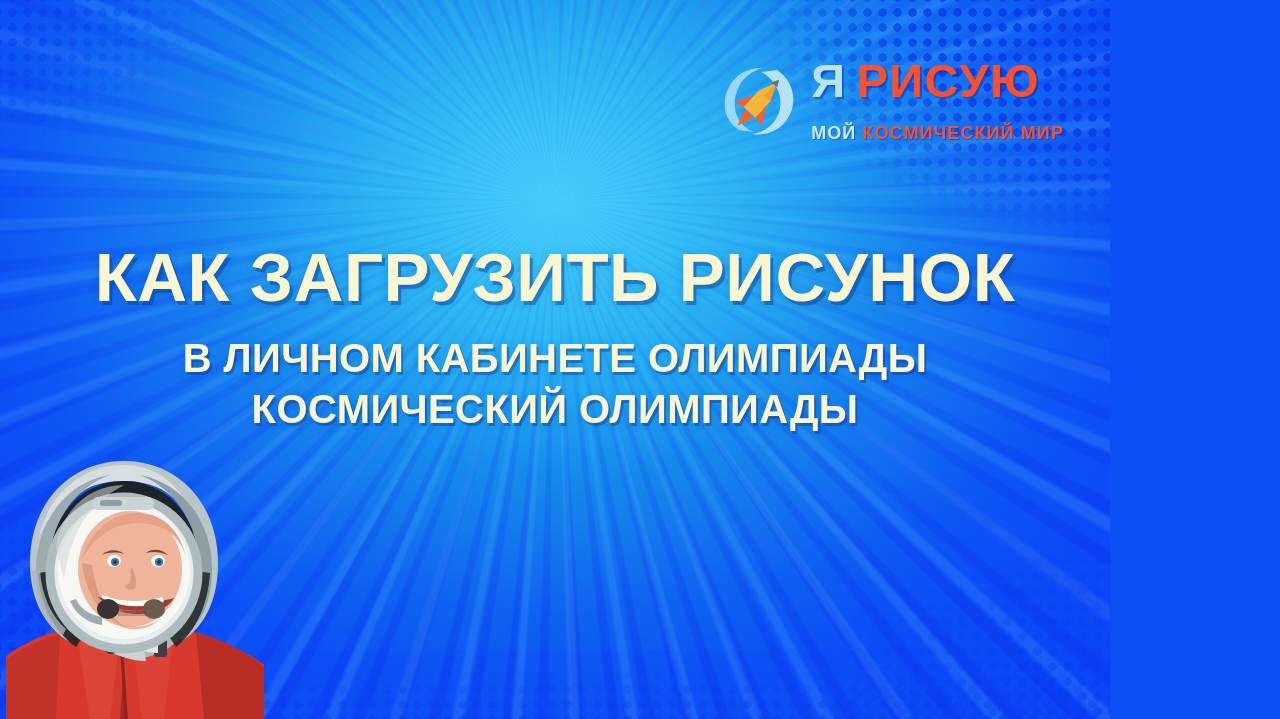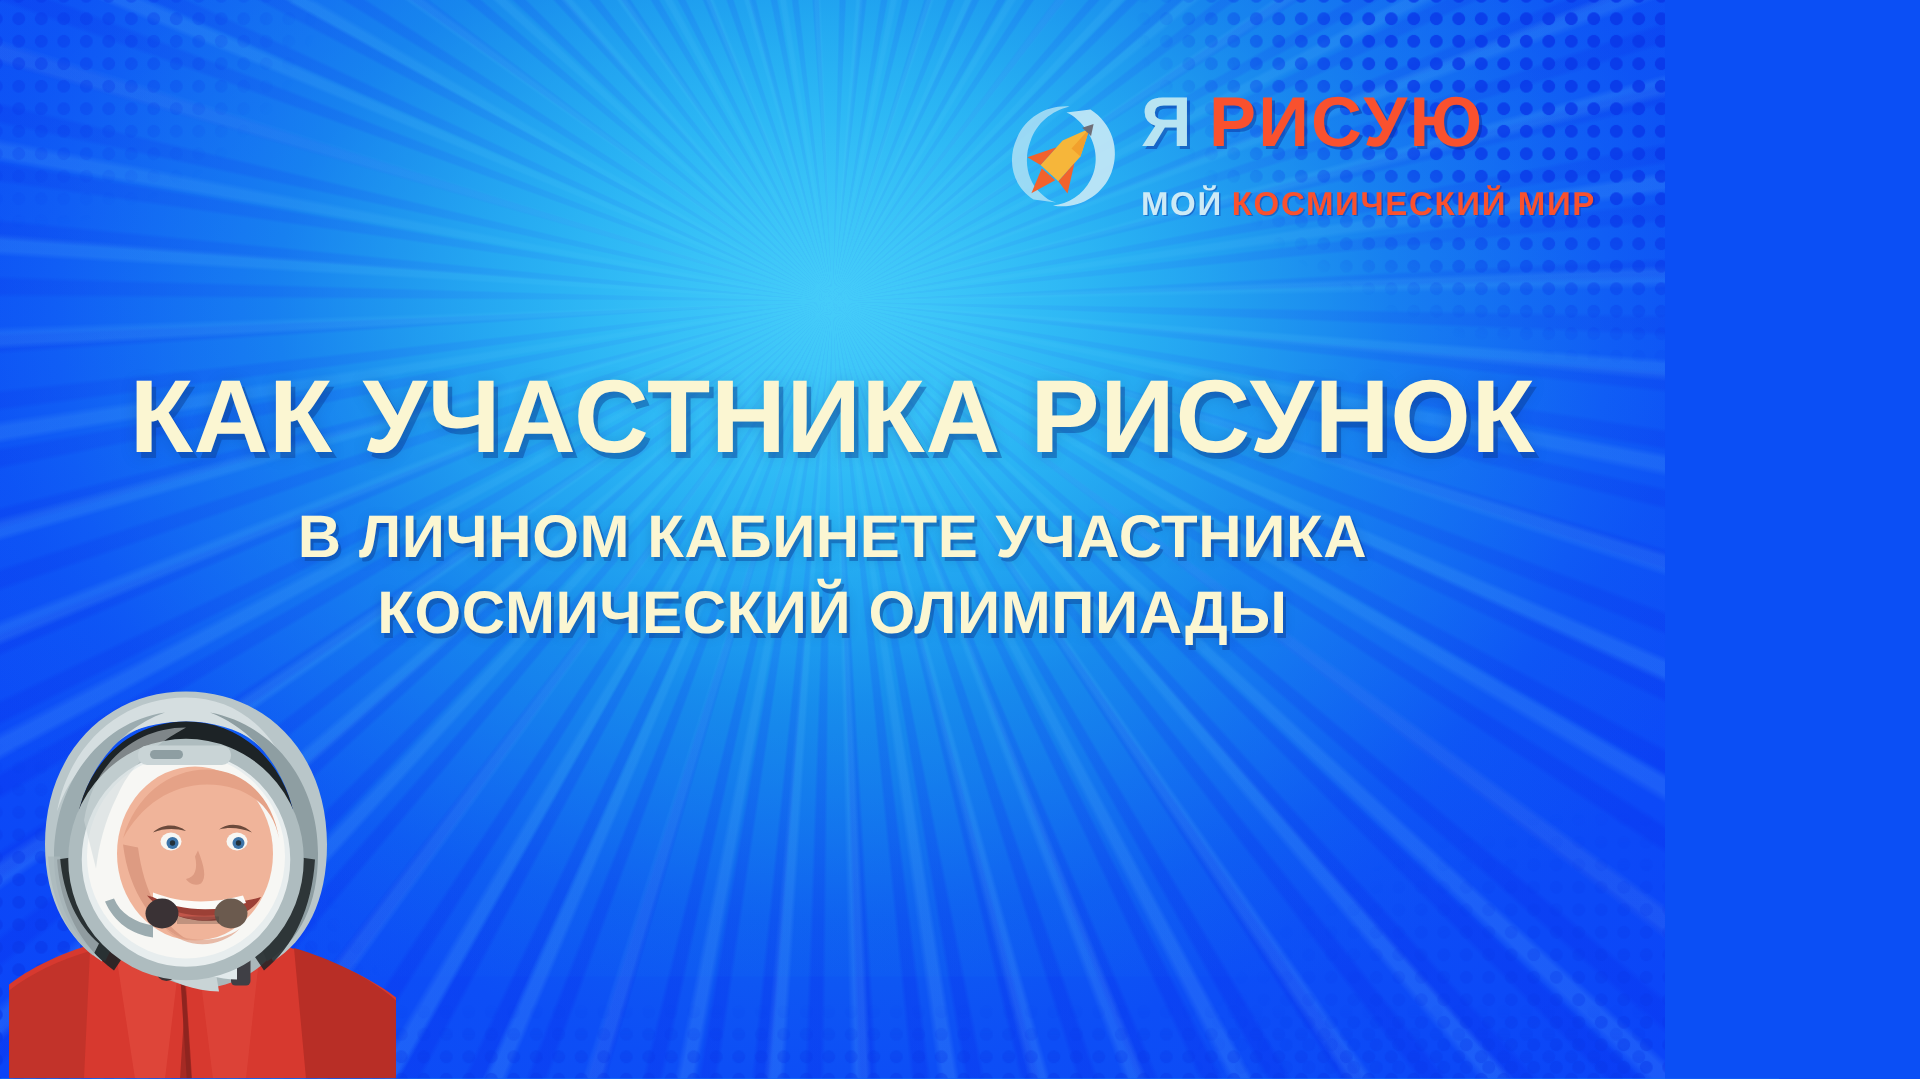--- a/index.html
+++ b/index.html
@@ -152,21 +152,21 @@
     letter-spacing: 1.5px;
     line-height: 0.98;
     white-space: nowrap;
     text-shadow: 2px 2px 0 rgba(8, 40, 150, 0.45);
   }
   .logo-ya   { color: #b8e4f2; }
   .logo-risuyu { color: #f9512e; margin-left: 10px; }
 
   .logo-line-2 {
     margin-top: 19px;
-    font-size: 22px;
+    font-size: 18px;
     font-weight: bold;
     letter-spacing: 1.1px;
     white-space: nowrap;
     text-align: right;
     text-shadow: 1px 1px 0 rgba(8, 40, 150, 0.4);
   }
   .logo-moy { color: #cdeaf6; }
   .logo-kosm { color: #f9512e; margin-left: 6px; }
 
   .logo-line-3 {
@@ -266,22 +266,22 @@
         <span class="logo-ya">Я</span><span class="logo-risuyu">РИСУЮ</span>
       </div>
       <div class="logo-line-2">
         <span class="logo-moy">МОЙ</span><span class="logo-kosm">КОСМИЧЕСКИЙ МИР</span>
       </div>
       <div class="logo-line-3"></div>
     </div>
   </div>
 
   <div id="heading-block">
-    <h1 id="main-title">КАК УЧАСТНИКА РИСУНОК</h1>
-    <div class="subtitle-line" id="subtitle-1">В ЛИЧНОМ КАБИНЕТЕ УЧАСТНИКА</div>
+    <h1 id="main-title">КАК ЗАГРУЗИТЬ РИСУНОК</h1>
+    <div class="subtitle-line" id="subtitle-1">В ЛИЧНОМ КАБИНЕТЕ ОЛИМПИАДЫ</div>
     <div class="subtitle-line" id="subtitle-2">КОСМИЧЕСКИЙ ОЛИМПИАДЫ</div>
   </div>
 
   <div id="cosmonaut">
     <svg width="262" height="268" viewBox="0 0 262 268" aria-hidden="true">
       <defs>
         <clipPath id="visorClip">
           <ellipse cx="118" cy="122" rx="72" ry="74"></ellipse>
         </clipPath>
       </defs>

